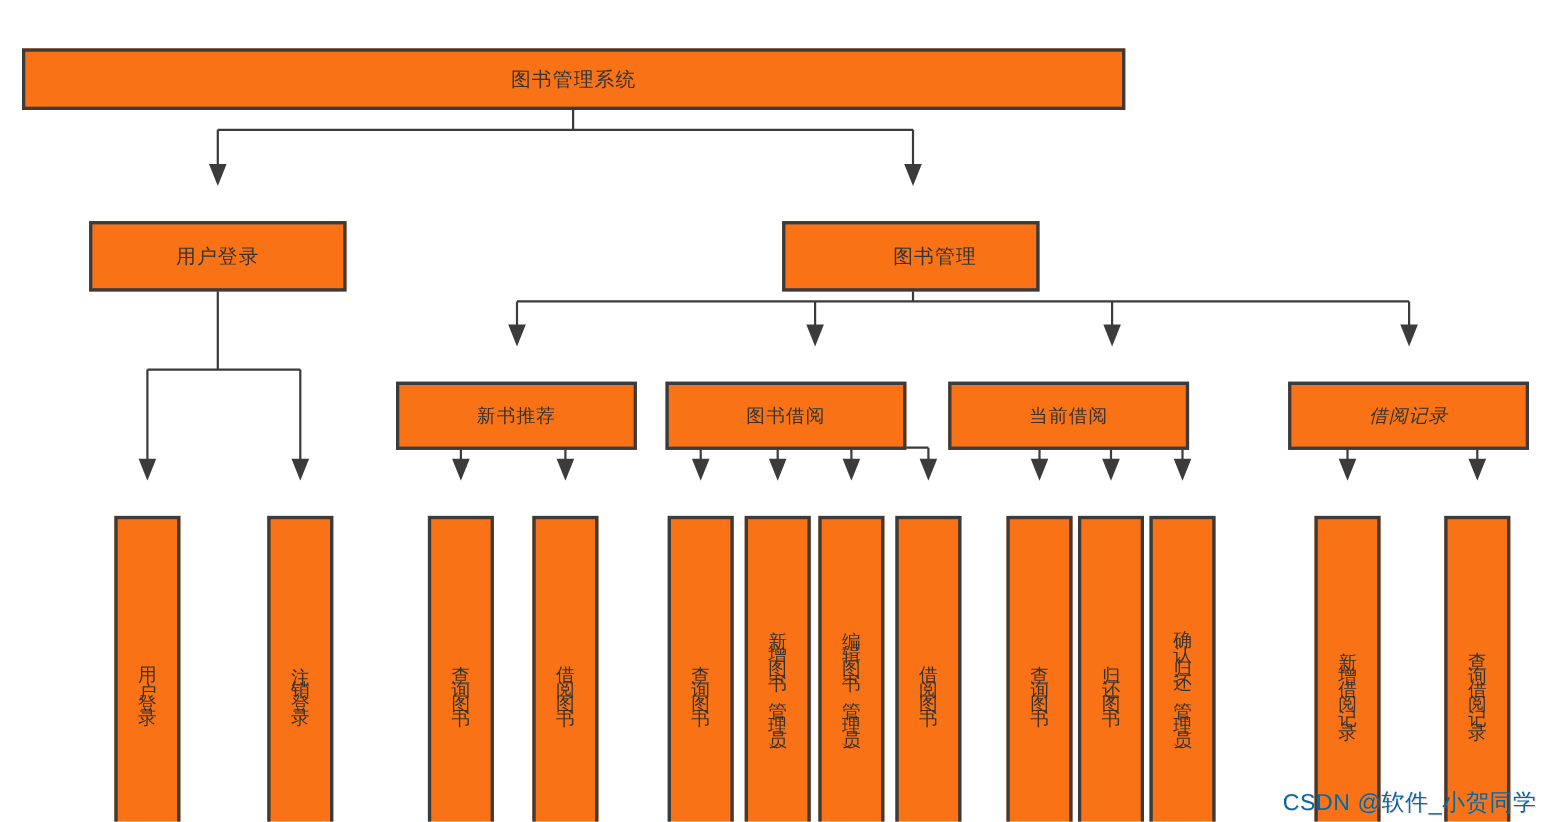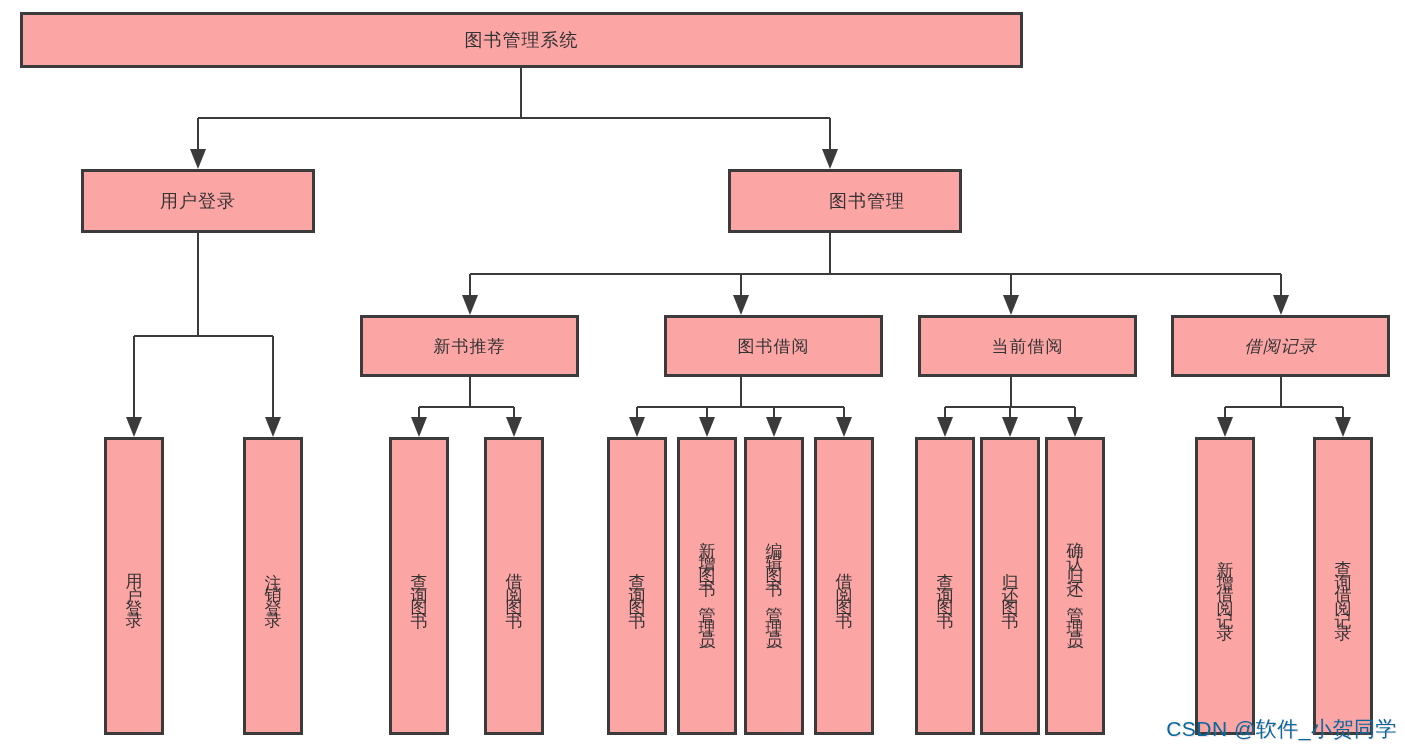--- a/index.html
+++ b/index.html
@@ -14,36 +14,37 @@
     width: 1405px; height: 747px;
     background: #ffffff;
     overflow: hidden;
   }
   svg.connectors {
     position: absolute; left: 0; top: 0;
     pointer-events: none;
   }
   .box {
     position: absolute;
-    background: #fca5a5;
+    background: #f97316;
     border: 3px solid #3b3b3b;
     display: flex;
     align-items: center;
     justify-content: center;
     color: #333333;
     overflow: hidden;
+    margin-top: 32px;
   }
   .root-box { left: 20px; top: 12px; width: 1003px; height: 56px; font-size: 18px; letter-spacing: 1px; }
   .l2-box  { top: 169px; width: 234px; height: 64px; font-size: 18px; letter-spacing: 1px; }
   .l2-user { left: 81px; }
-  .l2-book { left: 728px; padding-left: 44px; }
+  .l2-book { left: 711px; padding-left: 44px; }
   .l3-box  { top: 315px; width: 219px; height: 62px; font-size: 17px; letter-spacing: 1px; }
   .l3-0 { left: 360px; }
-  .l3-1 { left: 664px; }
-  .l3-2 { left: 918px; text-align: center; }
+  .l3-1 { left: 605px; }
+  .l3-2 { left: 862px; text-align: center; }
   .l3-3 { left: 1171px; font-style: italic; }
   .leaf-box { top: 437px; width: 60px; height: 298px; }
   .vtext {
     writing-mode: vertical-rl;
     text-orientation: mixed;
     font-size: 17px;
     line-height: 1;
     letter-spacing: 13px;
     white-space: nowrap;
   }

